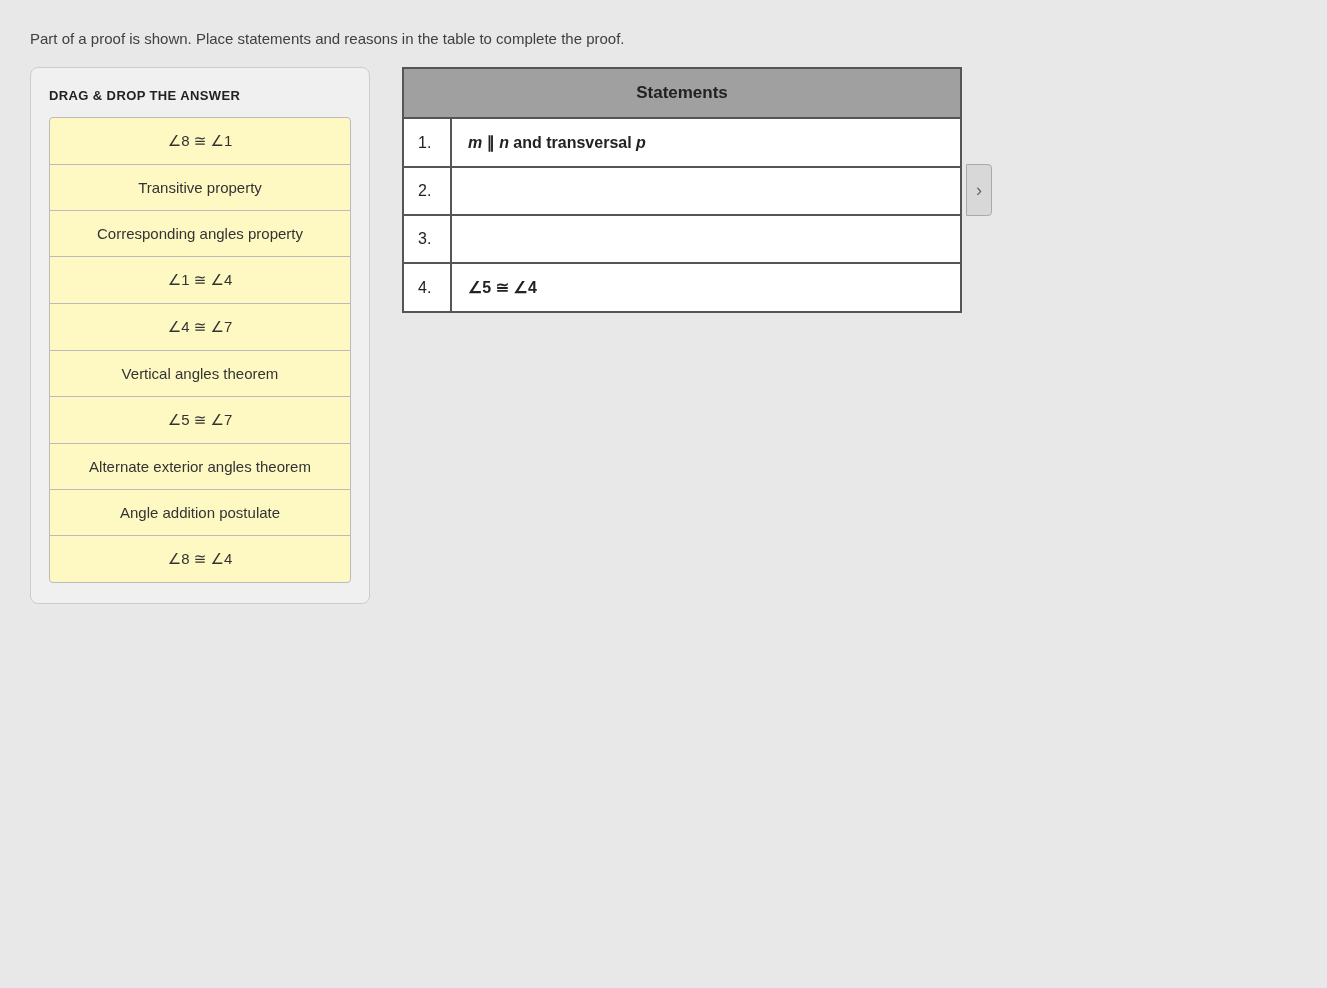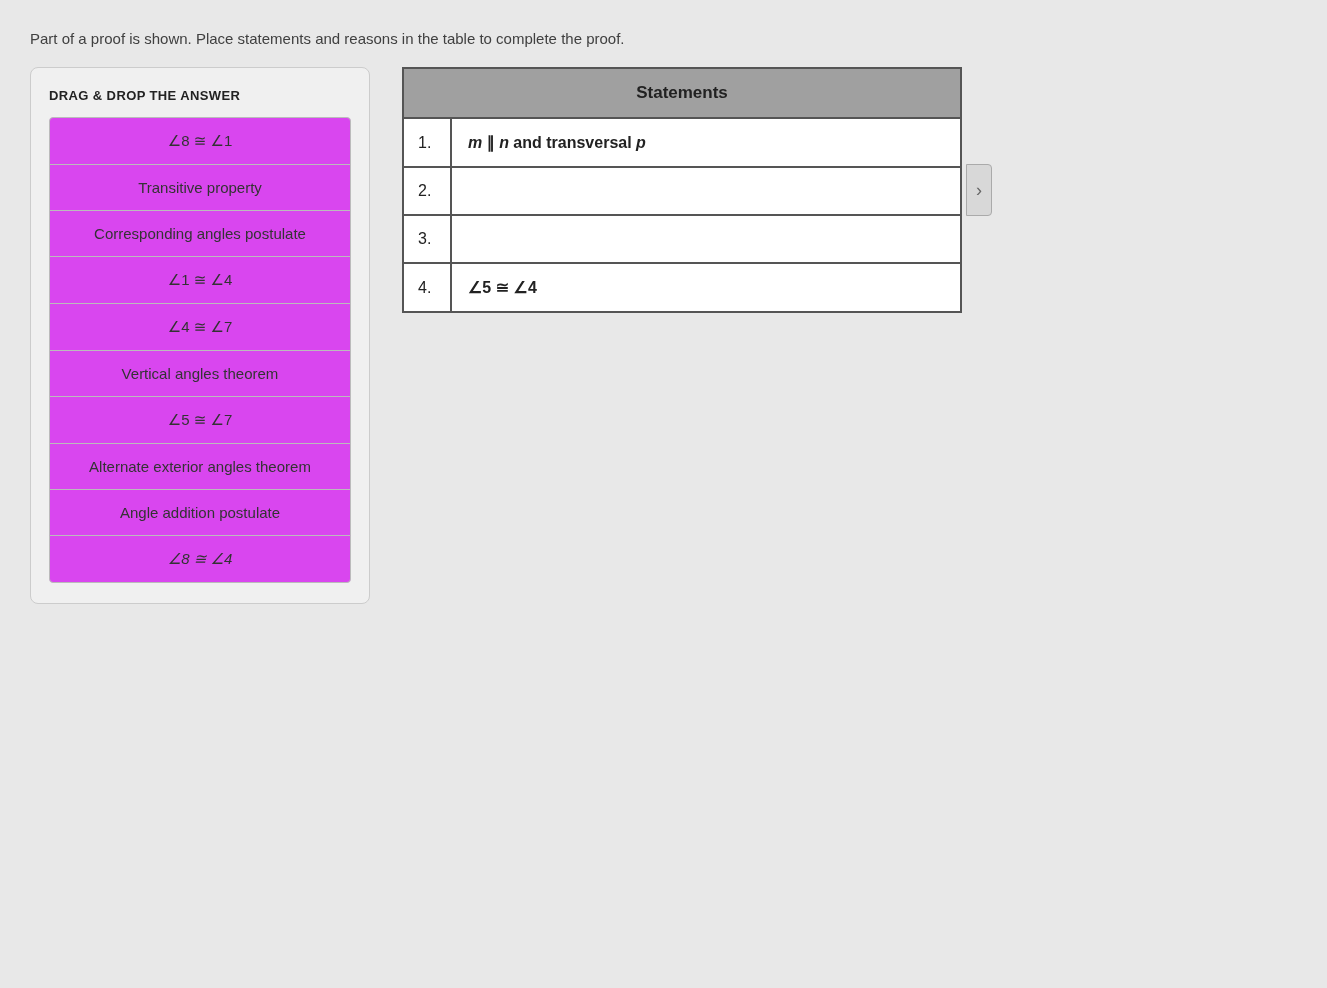--- a/index.html
+++ b/index.html
@@ -34,38 +34,37 @@
       margin-bottom: 14px;
       color: #222;
       letter-spacing: 0.03em;
     }
     .drag-items-list {
       display: flex;
       flex-direction: column;
       gap: 0;
     }
     .drag-item {
-      background: #d946ef;
+      background: #fef9c3;
       border: 1px solid #bbb;
       border-radius: 0;
       padding: 14px 12px;
       text-align: center;
       cursor: grab;
       font-size: 15px;
       color: #333;
       user-select: none;
       margin-bottom: -1px;
     }
     .drag-item:first-child {
       border-radius: 4px 4px 0 0;
     }
     .drag-item:last-child {
       border-radius: 0 0 4px 4px;
       margin-bottom: 0;
-      font-style: italic;
     }
     .proof-table-container {
       flex: 1;
     }
     .proof-table {
       border-collapse: collapse;
       width: 100%;
       min-width: 420px;
       max-width: 560px;
       background: #fff;
@@ -136,21 +135,21 @@
 
 <p class="instruction">Part of a proof is shown. Place statements and reasons in the table to complete the proof.</p>
 
 <div class="main-layout">
 
   <div class="drag-panel">
     <div class="drag-panel-title">DRAG &amp; DROP THE ANSWER</div>
     <div class="drag-items-list">
       <div class="drag-item">∠8 ≅ ∠1</div>
       <div class="drag-item">Transitive property</div>
-      <div class="drag-item">Corresponding angles postulate</div>
+      <div class="drag-item">Corresponding angles property</div>
       <div class="drag-item">∠1 ≅ ∠4</div>
       <div class="drag-item">∠4 ≅ ∠7</div>
       <div class="drag-item">Vertical angles theorem</div>
       <div class="drag-item">∠5 ≅ ∠7</div>
       <div class="drag-item">Alternate exterior angles theorem</div>
       <div class="drag-item">Angle addition postulate</div>
       <div class="drag-item">∠8 ≅ ∠4</div>
     </div>
   </div>
 

